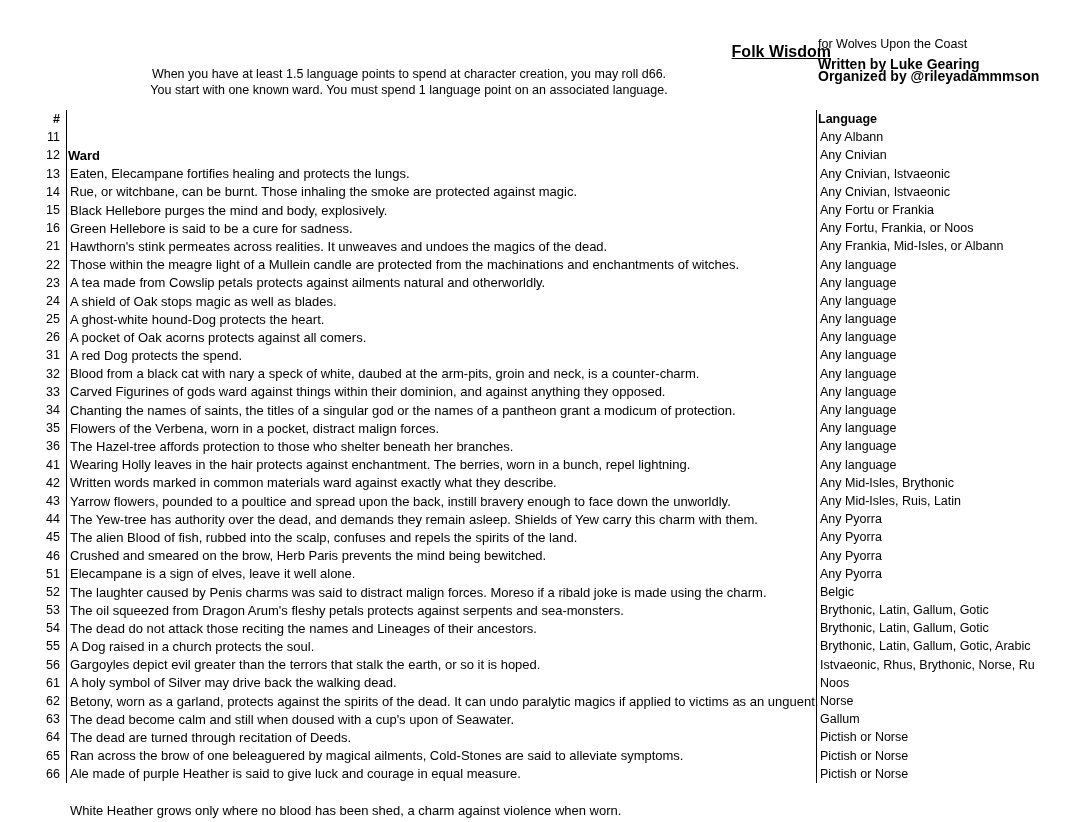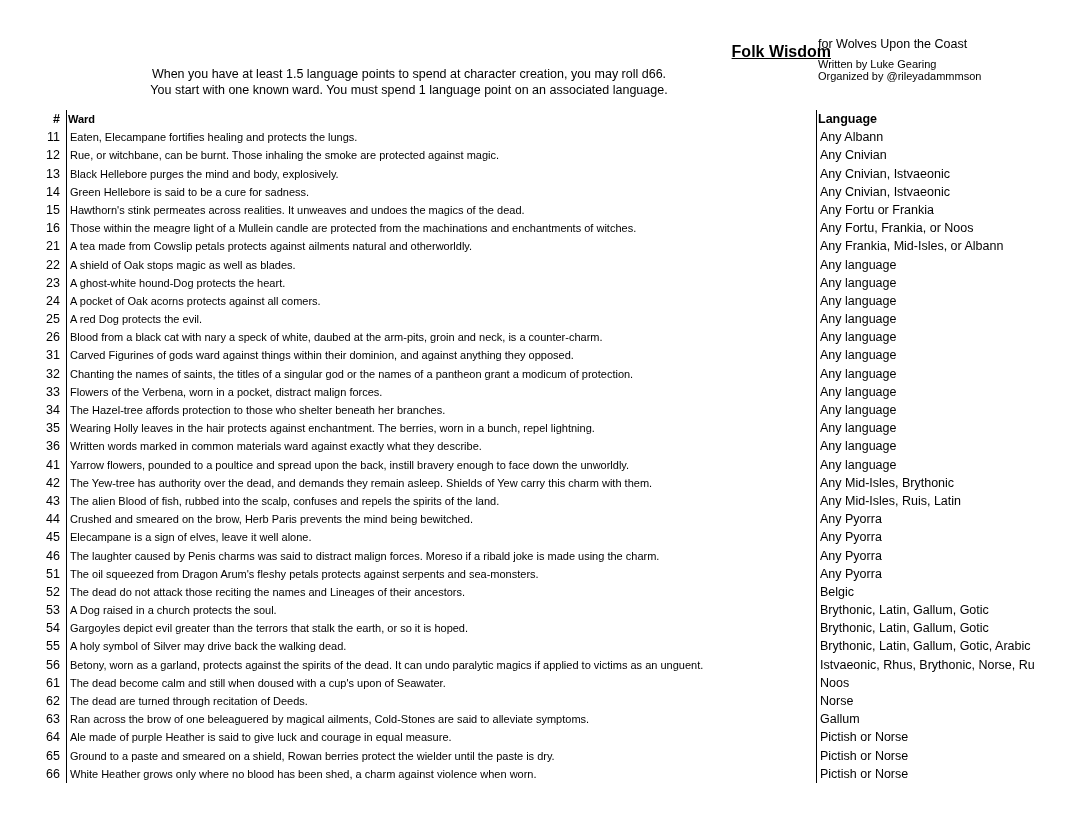--- a/index.html
+++ b/index.html
@@ -56,23 +56,24 @@
     left: 818px;
     top: 38px;
     font-size: 12.5px;
     line-height: 1;
     white-space: nowrap;
   }
   .credit-small {
     position: absolute;
     left: 818px;
     top: 59px;
-    font-size: 11px;
+    font-size: 14px;
     line-height: 11.5px;
     white-space: nowrap;
+    font-weight: bold;
   }
 
   
   .table-wrap {
     position: absolute;
     left: 0;
     top: 110px;
     width: 1088px;
   }
 
@@ -86,21 +87,22 @@
   .cell-num {
     position: absolute;
     left: 30px;
     width: 30px;
     text-align: right;
     font-size: 12.5px;
   }
   .cell-ward {
     position: absolute;
     left: 70px;
-    font-size: 11px;
+    font-size: 13px;
+    margin-top: 37px;
   }
   .cell-lang {
     position: absolute;
     left: 820px;
     font-size: 12.5px;
   }
 
   .row.header .cell-num,
   .row.header .cell-ward,
   .row.header .cell-lang {
@@ -193,21 +195,21 @@
           <div class="cell-ward">A ghost-white hound-Dog protects the heart.</div>
           <div class="cell-lang">Any language</div>
         </div>
         <div class="row">
           <div class="cell-num">24</div>
           <div class="cell-ward">A pocket of Oak acorns protects against all comers.</div>
           <div class="cell-lang">Any language</div>
         </div>
         <div class="row">
           <div class="cell-num">25</div>
-          <div class="cell-ward">A red Dog protects the evil.</div>
+          <div class="cell-ward">A red Dog protects the spend.</div>
           <div class="cell-lang">Any language</div>
         </div>
         <div class="row">
           <div class="cell-num">26</div>
           <div class="cell-ward">Blood from a black cat with nary a speck of white, daubed at the arm-pits, groin and neck, is a counter-charm.</div>
           <div class="cell-lang">Any language</div>
         </div>
         <div class="row">
           <div class="cell-num">31</div>
           <div class="cell-ward">Carved Figurines of gods ward against things within their dominion, and against anything they opposed.</div>
@@ -313,21 +315,20 @@
           <div class="cell-ward">Ran across the brow of one beleaguered by magical ailments, Cold-Stones are said to alleviate symptoms.</div>
           <div class="cell-lang">Gallum</div>
         </div>
         <div class="row">
           <div class="cell-num">64</div>
           <div class="cell-ward">Ale made of purple Heather is said to give luck and courage in equal measure.</div>
           <div class="cell-lang">Pictish or Norse</div>
         </div>
         <div class="row">
           <div class="cell-num">65</div>
-          <div class="cell-ward">Ground to a paste and smeared on a shield, Rowan berries protect the wielder until the paste is dry.</div>
           <div class="cell-lang">Pictish or Norse</div>
         </div>
         <div class="row">
           <div class="cell-num">66</div>
           <div class="cell-ward">White Heather grows only where no blood has been shed, a charm against violence when worn.</div>
           <div class="cell-lang">Pictish or Norse</div>
         </div>
       </div>
   </div>
 

